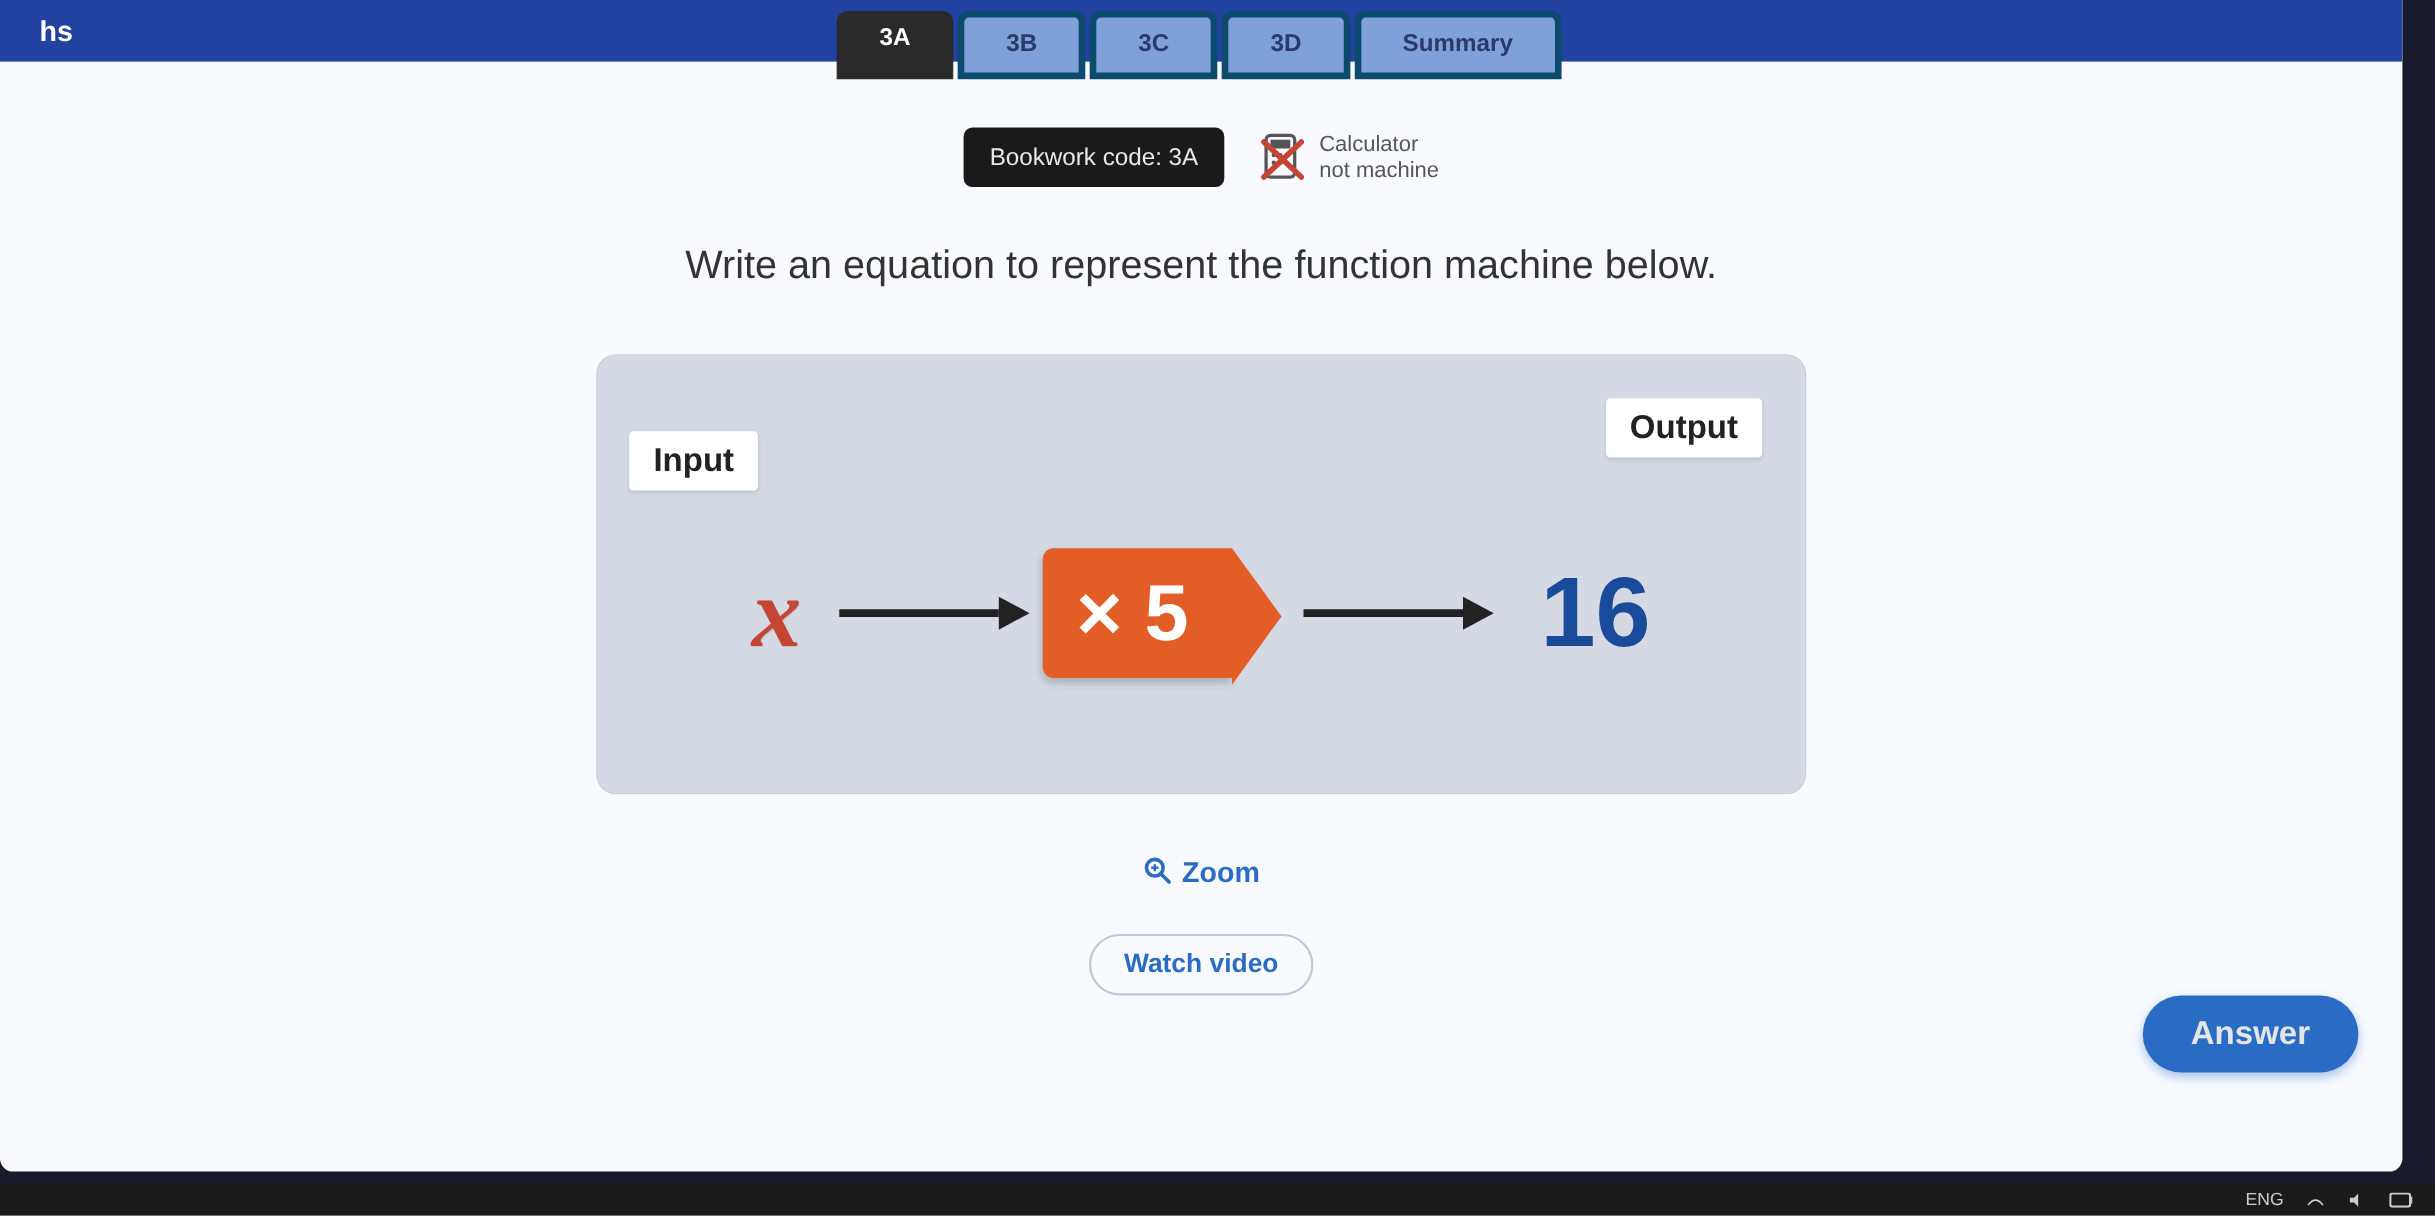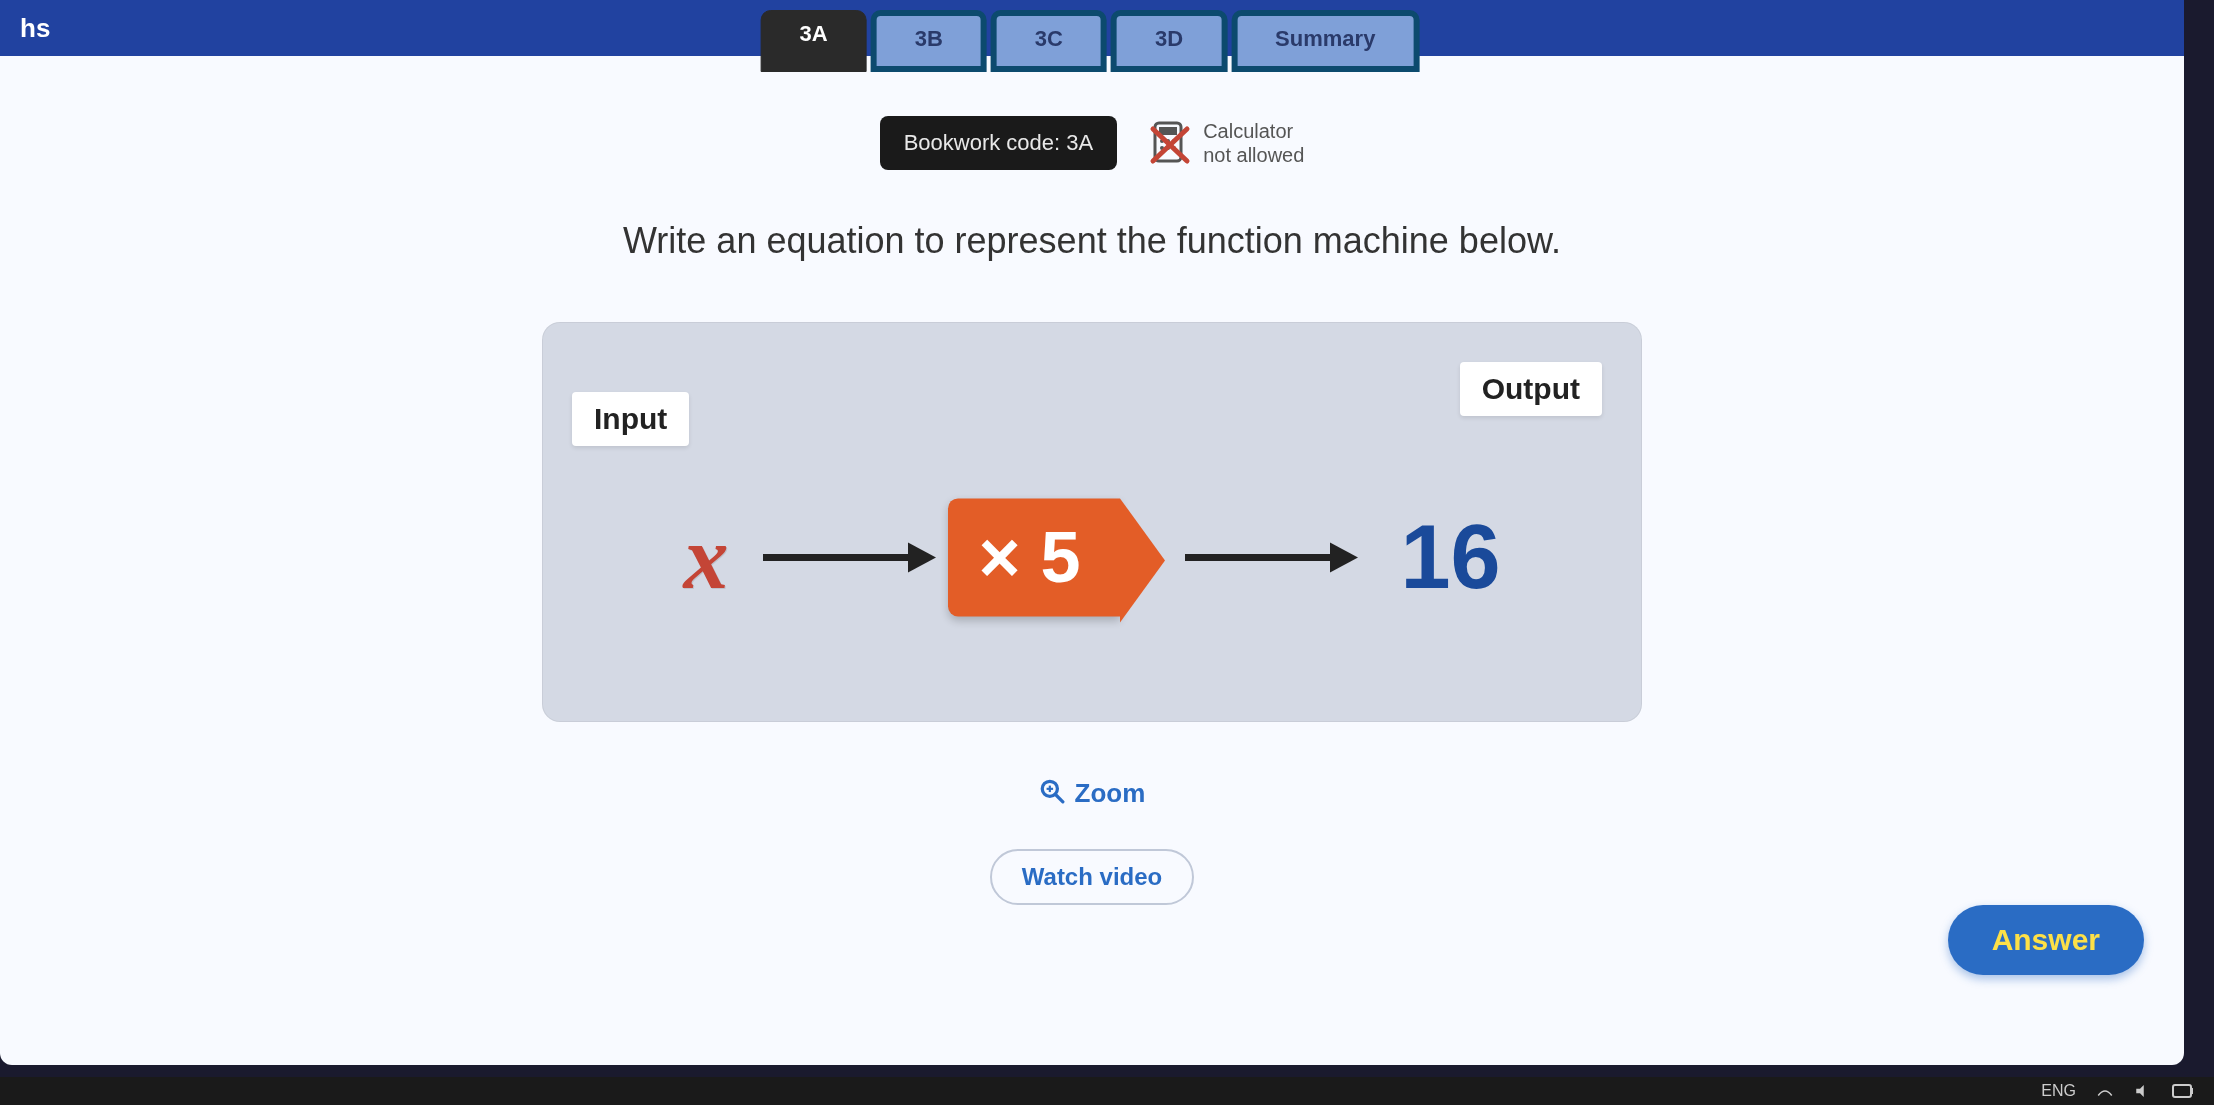--- a/index.html
+++ b/index.html
@@ -16,21 +16,21 @@
       top: 0; left: 0; right: 30px; bottom: 40px;
       background: #f8faff;
       border-radius: 0 0 12px 12px;
       overflow: hidden;
     }
     .header-bar {
       background: #2142a0;
       height: 56px;
       display: flex;
       align-items: center;
-      padding: 0 20px;
+      padding: 0 36px;
       color: #fff;
       font-weight: 600;
       font-size: 26px;
     }
     .tabs-row {
       position: absolute;
       top: 10px;
       left: 50%;
       transform: translateX(-50%);
       display: flex;
@@ -182,21 +182,21 @@
       font-weight: 700;
       font-size: 24px;
       margin-top: 40px;
       cursor: pointer;
     }
     .answer-btn {
       position: absolute;
       right: 40px;
       bottom: 90px;
       background: #2a6cc4;
-      color: #fde047;
+      color: #e5e5e5;
       font-size: 30px;
       font-weight: 600;
       padding: 18px 44px;
       border-radius: 999px;
       border: none;
       cursor: pointer;
       box-shadow: 0 4px 10px rgba(42,108,196,0.4);
     }
     .taskbar {
       position: absolute;
@@ -242,21 +242,21 @@
               <circle cx="27" cy="22" r="2" fill="#555"></circle>
             <circle cx="15" cy="29" r="2" fill="#555"></circle>
               <circle cx="21" cy="29" r="2" fill="#555"></circle>
               <circle cx="27" cy="29" r="2" fill="#555"></circle>
             <line x1="6" y1="42" x2="40" y2="10" stroke="#c44536" stroke-width="5" stroke-linecap="round"></line>
             <line x1="6" y1="10" x2="40" y2="42" stroke="#c44536" stroke-width="5" stroke-linecap="round"></line>
           </svg>
         </span>
         <div>
           <div>Calculator</div>
-          <div>not allowed</div>
+          <div>not machine</div>
         </div>
       </div>
     </div>
 
     <div class="question-text">Write an equation to represent the function machine below.</div>
 
     <div class="machine-panel">
       <div class="label-box input-label">Input</div>
       <div class="label-box output-label">Output</div>
       <div class="machine-row">

